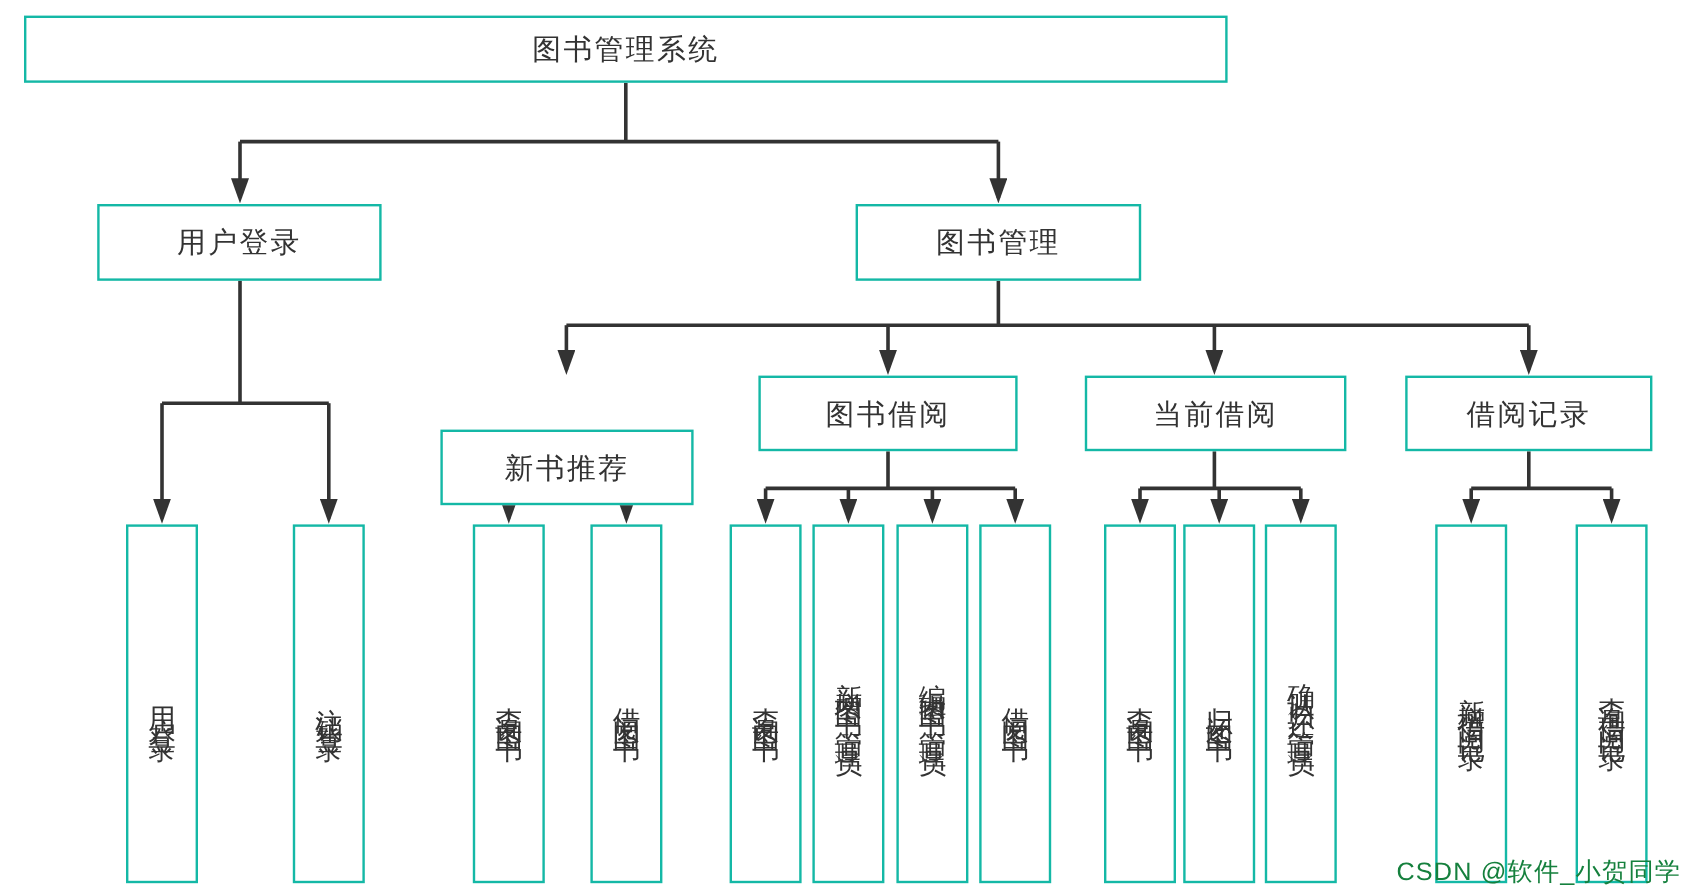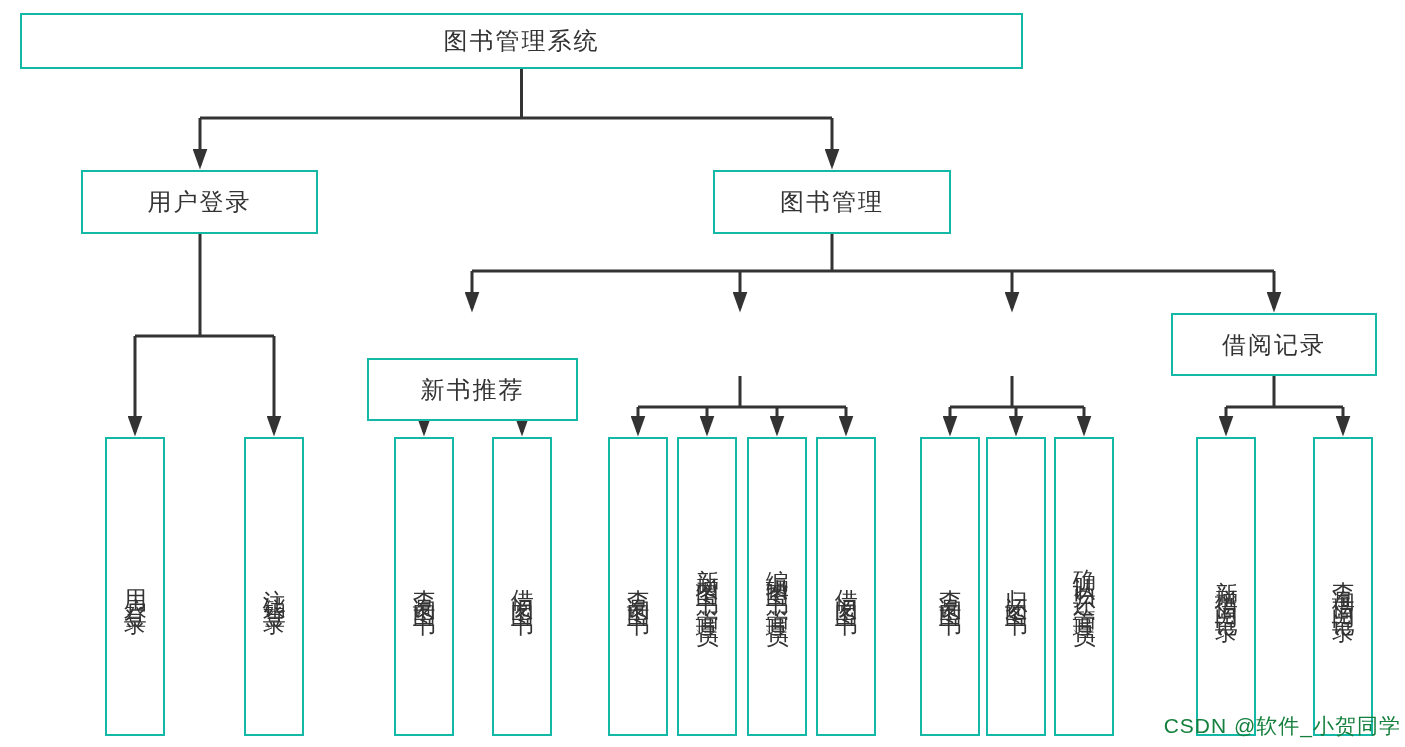--- a/index.html
+++ b/index.html
@@ -103,20 +103,26 @@
   <div class="box hbox" style="left:81px; top:170px; width:237px; height:64px;">
     <span>用户登录</span>
   </div>
   <div class="box hbox" style="left:713px; top:170px; width:238px; height:64px;">
     <span>图书管理</span>
   </div>
 
   <div class="box hbox" style="left:367px; top:313px; width:211px; height:63px;margin-top:45px;">
     <span>新书推荐</span>
   </div>
+  <div class="box hbox" style="left:632px; top:313px; width:216px; height:63px;">
+    <span>图书借阅</span>
+  </div>
+  <div class="box hbox" style="left:904px; top:313px; width:218px; height:63px;">
+    <span>当前借阅</span>
+  </div>
   <div class="box hbox" style="left:1171px; top:313px; width:206px; height:63px;">
     <span>借阅记录</span>
   </div>
 
   <div class="box vbox" style="left:105px; top:437px; width:60px; height:299px;">
     <span>用户登录</span>
   </div>
   <div class="box vbox" style="left:244px; top:437px; width:60px; height:299px;">
     <span>注销登录</span>
   </div>

